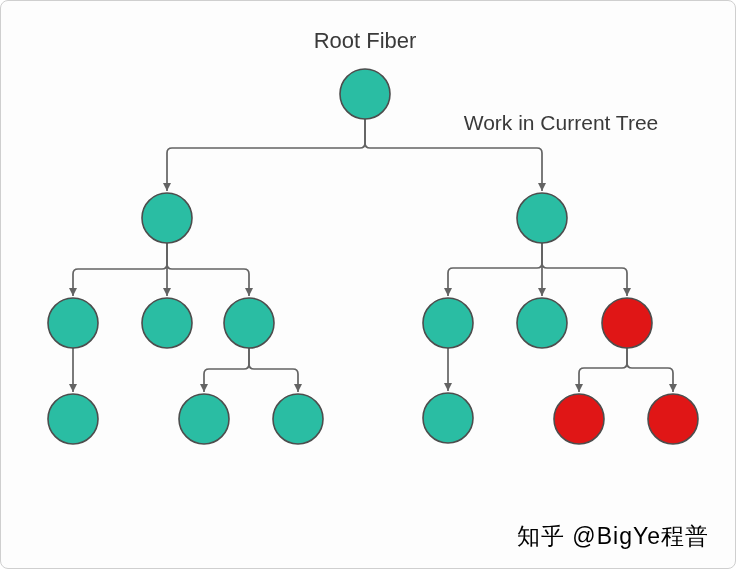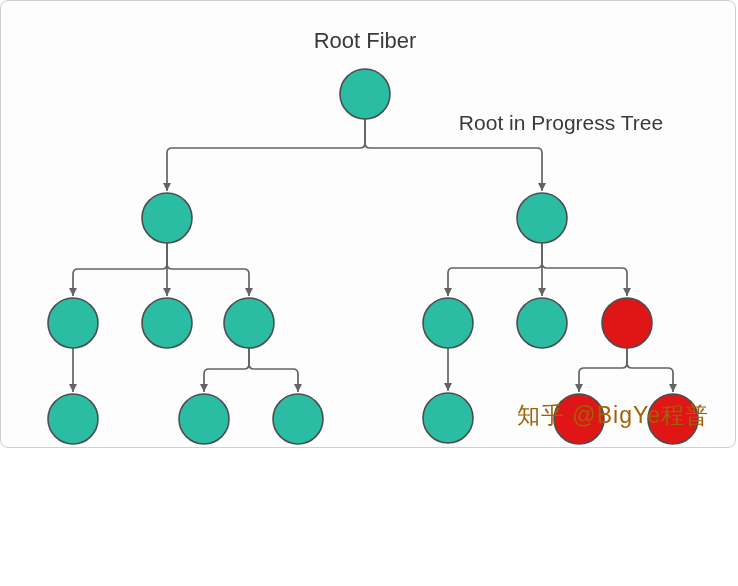--- a/index.html
+++ b/index.html
@@ -4,21 +4,21 @@
 <style>
   html, body {
     margin: 0;
     padding: 0;
     background: #ffffff;
     font-family: "Liberation Sans", sans-serif;
   }
   .card {
     position: relative;
     width: 736px;
-    height: 448px;
+    height: 569px;
     background: #fdfdfd;
     border: 1px solid #cfcfcf;
     border-radius: 8px;
     overflow: hidden;
     box-sizing: border-box;
   }
   .diagram-svg {
     position: absolute;
     left: 0;
     top: 0;
@@ -44,21 +44,21 @@
   .wip-label {
     left: 560px;
     top: 110px;
     font-size: 21px;
   }
   .watermark {
     position: absolute;
     right: 26px;
     bottom: 16px;
     font-size: 23px;
-    color: #a16207;
+    color: #000000;
     letter-spacing: 1px;
   }
 </style>
 </head>
 <body>
 
 <div class="card">
 
   <svg class="diagram-svg" viewBox="0 0 738 586" xmlns="http://www.w3.org/2000/svg">
     <defs>
@@ -97,17 +97,17 @@
         <circle cx="626" cy="322" r="25" fill="#e01616" stroke="#4d4d4d" stroke-width="1.6"></circle>
         <circle cx="447" cy="417" r="25" fill="#2abda3" stroke="#4d4d4d" stroke-width="1.6"></circle>
         <circle cx="578" cy="418" r="25" fill="#e01616" stroke="#4d4d4d" stroke-width="1.6"></circle>
         <circle cx="672" cy="418" r="25" fill="#e01616" stroke="#4d4d4d" stroke-width="1.6"></circle>
       </g>
   </svg>
 
   <div class="label title-label">Root Fiber</div>
 
 
-  <div class="label wip-label">Root in Progress Tree</div>
+  <div class="label wip-label">Work in Current Tree</div>
 
   <div class="watermark">知乎 @BigYe程普</div>
 
 </div>
 
 </body></html>

